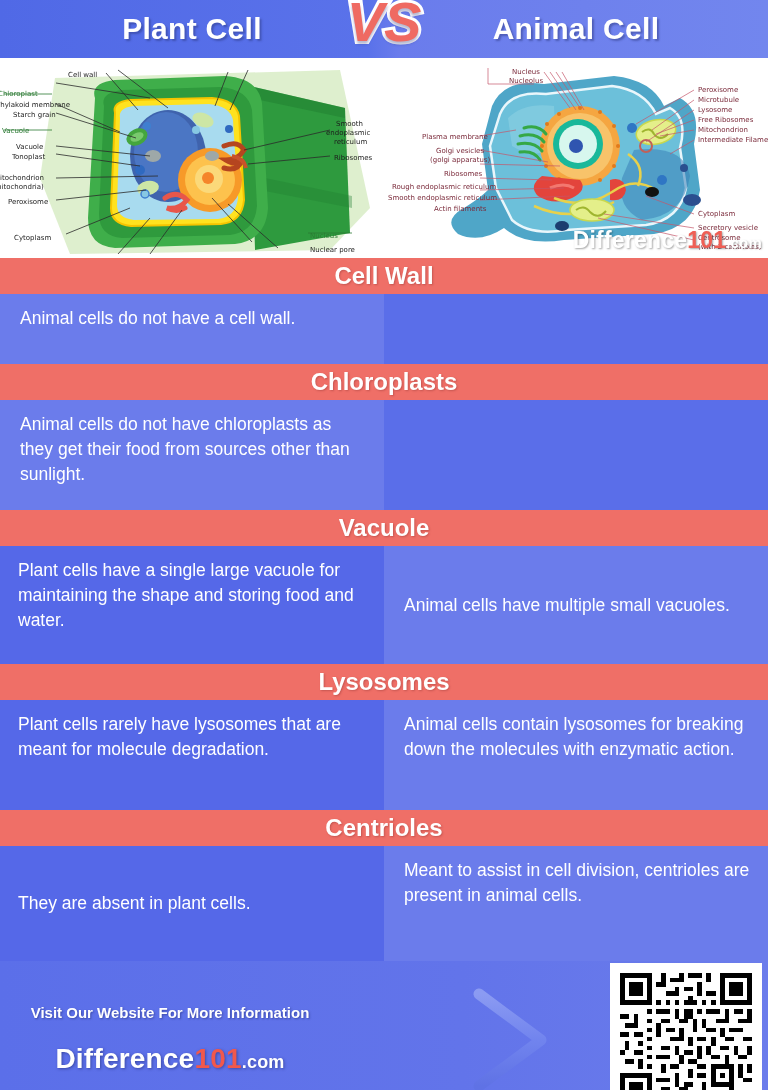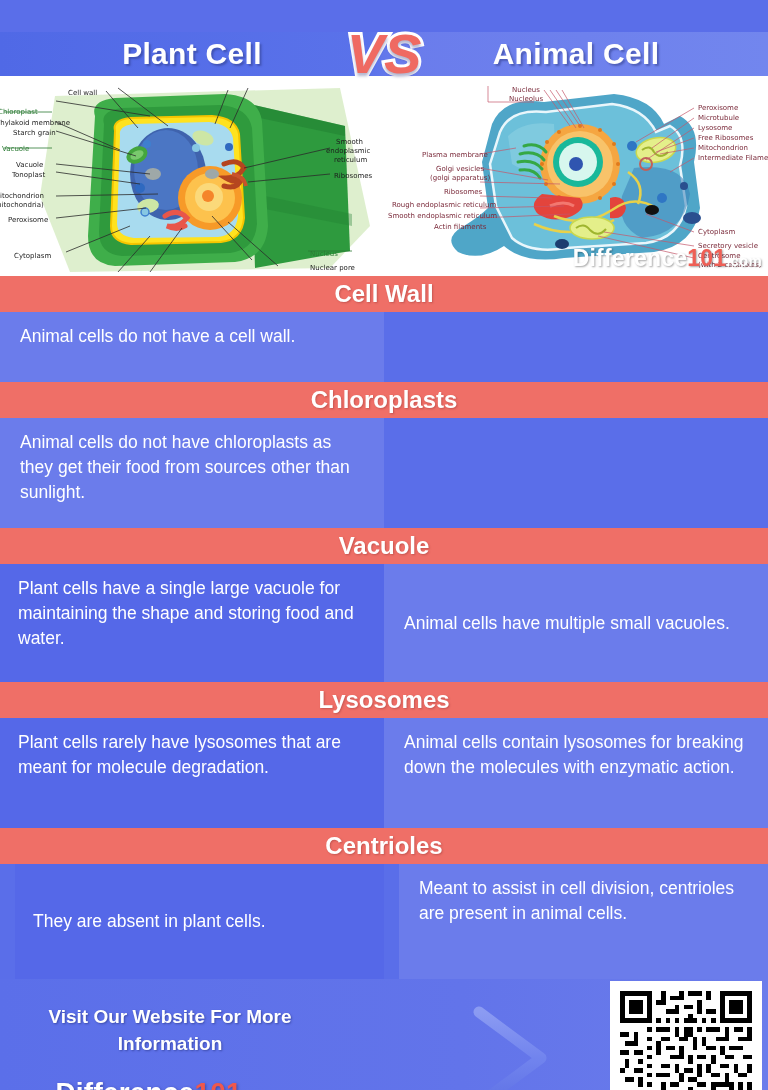--- a/index.html
+++ b/index.html
@@ -6,23 +6,23 @@
   html,body { width:768px; height:1090px; }
   body {
     font-family:"Liberation Sans", sans-serif;
     background:#5a6ee9;
     overflow:hidden;
   }
   .page { position:relative; width:768px; height:1090px; overflow:hidden; }
 
   
   .header {
-    position:relative; height:44px; width:100%;
+    position:relative; height:58px; width:100%;
     background:linear-gradient(90deg,#5069e6 0%,#5a72ea 48%,#6a7cec 52%,#7286ee 100%);
-    display:flex; align-items:center;margin-top:32px;
+    display:flex; align-items:center;
   }
   .hdr-title {
     flex:1; text-align:center; color:#ffffff;
     font-size:30px; font-weight:bold; letter-spacing:.3px;
     text-shadow:2px 2px 2px rgba(40,50,120,.45);
   }
   .vs-badge {
     position:absolute; left:50%; top:-6px; transform:translateX(-50%);
     font-size:56px; font-style:italic; font-weight:bold;
     color:#ef6a62; line-height:1;
@@ -56,33 +56,33 @@
     padding:12px 16px 12px 18px;
   }
   .cell.left  { background:#5568e8; }
   .cell.right { background:#6b7ceb; padding-left:20px; }
   .cell.vcenter { display:flex; align-items:center; }
 
   .r-cellwall .cell    { min-height:70px; }
   .r-chloro .cell      { min-height:110px; }
   .r-vacuole .cell     { min-height:118px; }
   .r-lyso .cell        { min-height:110px; }
-  .r-centri .cell      { min-height:115px;margin-left:15px; }
+  .r-centri .cell      { min-height:115px; }
 
   
   .footer {
     position:relative; height:155px; width:100%; display:flex;
     background:linear-gradient(90deg,#5b6fe9 0%,#6274ea 60%,#6b7ceb 100%);
     align-items:center;
   }
   .footer-left {
     width:330px; text-align:center; color:#ffffff; padding-left:10px;
   }
   .visit-text {
-    font-size:19px; font-weight:bold; line-height:1.4;
+    font-size:15px; font-weight:bold; line-height:1.4;
     text-shadow:1px 1px 2px rgba(30,40,110,.5); margin-bottom:20px;
   }
   .brand {
     font-size:28px; font-weight:bold; color:#ffffff;
     text-shadow:1px 1px 3px rgba(30,40,110,.55); letter-spacing:.2px;
   }
   .brand .num { color:#f0584c; }
   .brand .dom { font-size:18px; }
   .footer-arrow { flex:1; display:flex; align-items:center; justify-content:center; }
   .qr-wrap {

